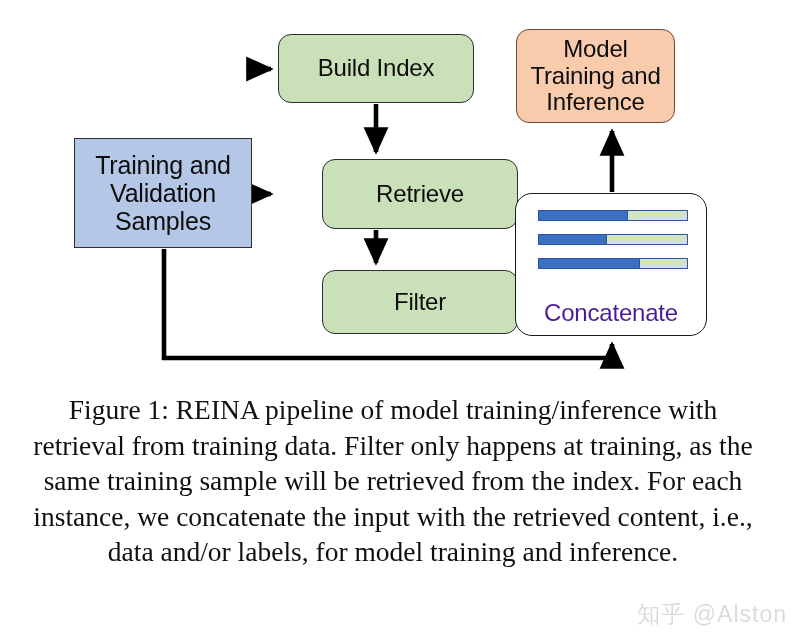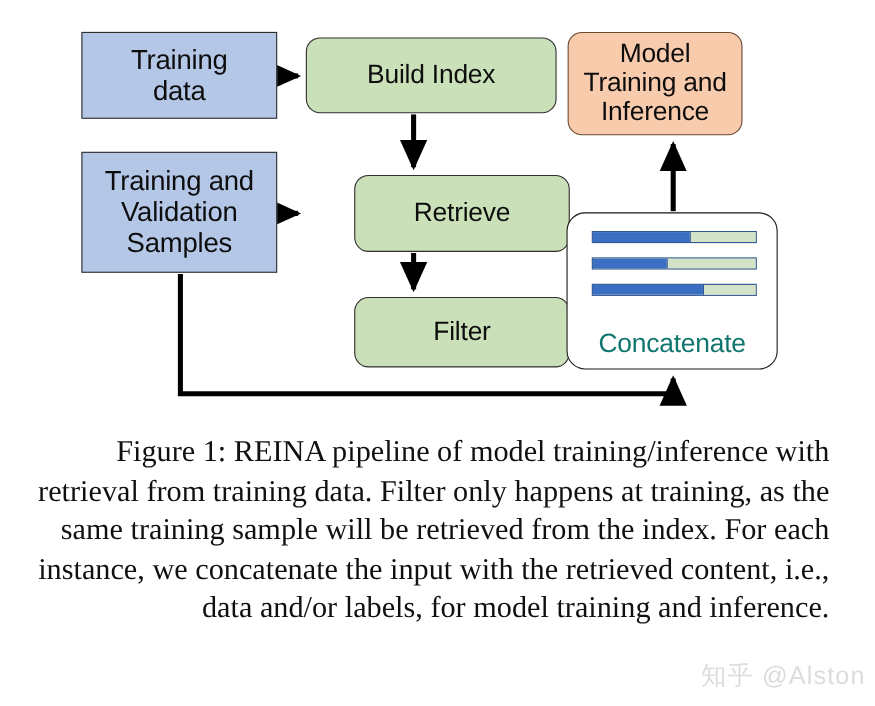--- a/index.html
+++ b/index.html
@@ -60,21 +60,21 @@
     border-radius: 13px;
   }
   .node-white {
     background: #ffffff;
     border: 1.9px solid #1a1a1a;
     border-radius: 17px;
   }
 
   
   #node-training-data      { left: 74px;  top: 29px;  width: 178px; height: 79px;  font-size: 25px; }
-  #node-build-index        { left: 278px; top: 34px;  width: 228px; height: 69px;  font-size: 24px; }
+  #node-build-index        { left: 278px; top: 34px;  width: 196px; height: 69px;  font-size: 24px; }
   #node-model-training     { left: 516px; top: 29px;  width: 159px; height: 94px;  font-size: 24px; }
   #node-samples            { left: 74px;  top: 138px; width: 178px; height: 110px; font-size: 25px; }
   #node-retrieve           { left: 278px; top: 159px; width: 196px; height: 70px;  font-size: 24px; margin-left: 44px; }
   #node-filter             { left: 278px; top: 270px; width: 196px; height: 64px;  font-size: 24px; margin-left: 44px; }
 
   
   #node-concatenate {
     left: 515px; top: 193px; width: 192px; height: 143px;
     display: block;
     padding: 0;
@@ -105,35 +105,35 @@
     background: #d2e3c8;
     border-left: 1px solid #2f5597;
   }
   #concat-label {
     position: absolute;
     left: 0;
     right: 0;
     bottom: 8px;
     text-align: center;
     font-size: 24px;
-    color: #0f766e;
+    color: #4c1d95;
     letter-spacing: -0.2px;
   }
 
   
   #caption {
     position: absolute;
     left: 32px;
     top: 392px;
     width: 722px;
     font-family: "Liberation Serif", serif;
     font-size: 27.5px;
     line-height: 35.5px;
     color: #101010;
-    text-align: right;
+    text-align: center;
     z-index: 2;
   }
 
   
   #watermark {
     position: absolute;
     right: 8px;
     bottom: 12px;
     font-family: "Liberation Sans", sans-serif;
     font-size: 23px;
@@ -177,24 +177,20 @@
 
     <g>
       <path d="M164,249 L164,358 L612,358 L612,344" fill="none" stroke="#000000" stroke-width="4.6" marker-end="url(#arrowhead)"></path>
     </g>
 
     <g>
       <line x1="612" y1="192" x2="612" y2="131" stroke="#000000" stroke-width="4.6" marker-end="url(#arrowhead)"></line>
     </g>
   </svg>
 
-  <div class="node node-blue" id="node-training-data">
-    <span style="white-space:pre-line">Training
-data</span>
-  </div>
 
   <div class="node node-green" id="node-build-index">
     <span style="white-space:pre-line">Build Index</span>
   </div>
 
   <div class="node node-orange" id="node-model-training">
     <span style="white-space:pre-line">Model
 Training and
 Inference</span>
   </div>

